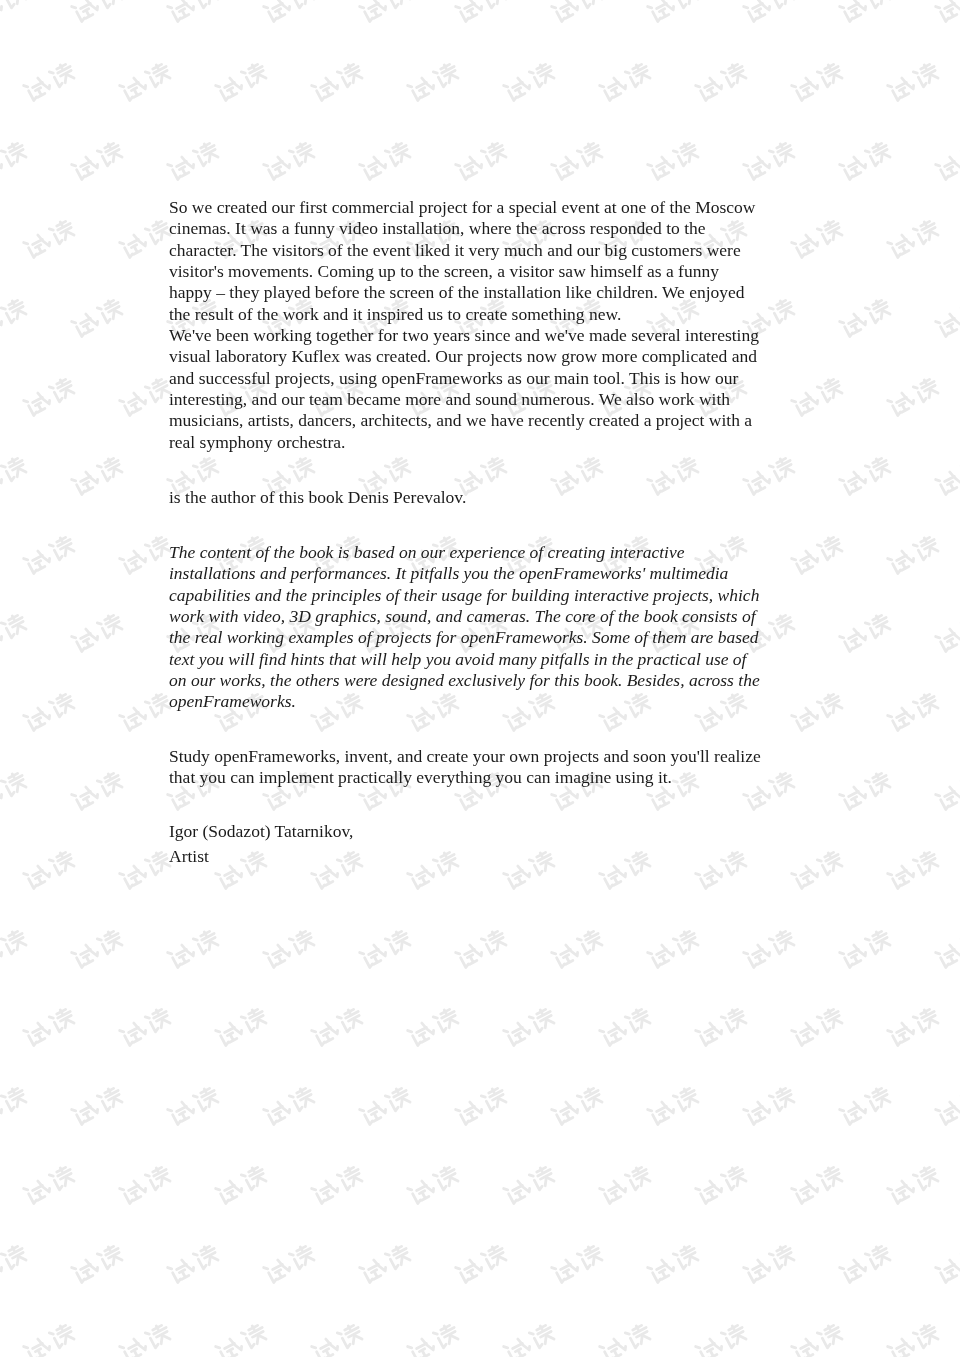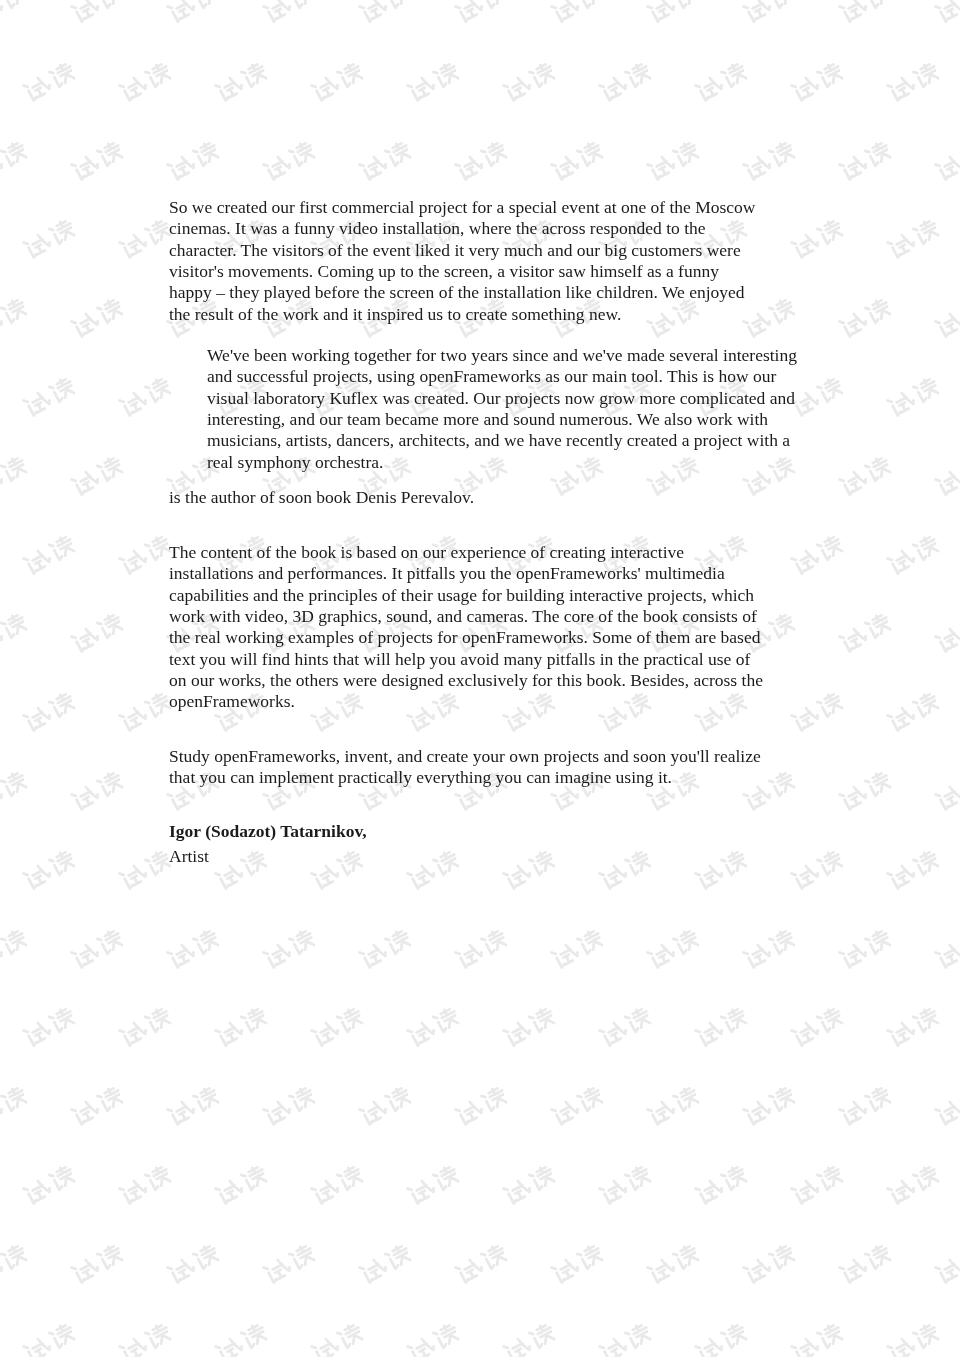--- a/index.html
+++ b/index.html
@@ -36,21 +36,21 @@
     font-size: 17.5px;
     line-height: 21.35px;
   }
   .line { white-space: nowrap; }
   .signature {
     position: absolute;
     left: 169px;
     font-size: 17.5px;
     line-height: 25px;
   }
-  .sig-name { font-weight: bold; }
+  .sig-name { font-weight: normal; }
 </style>
 </head>
 <body>
 
 <div class="page">
 
   <div class="wm-layer" id="wm-layer">
     <svg width="0" height="0" style="position:absolute" aria-hidden="true">
       <defs>
         <g id="wm-glyph" fill="none" stroke-width="2.8" stroke-linecap="round" stroke-linejoin="round">
@@ -646,32 +646,32 @@
   <main class="content">
     <div id="paragraphs">
         <div class="para" style="top: 197px;">
           <div class="line">So we created our first commercial project for a special event at one of the Moscow</div>
           <div class="line">cinemas. It was a funny video installation, where the across responded to the</div>
           <div class="line">character. The visitors of the event liked it very much and our big customers were</div>
           <div class="line">visitor's movements. Coming up to the screen, a visitor saw himself as a funny</div>
           <div class="line">happy – they played before the screen of the installation like children. We enjoyed</div>
           <div class="line">the result of the work and it inspired us to create something new.</div>
         </div>
-        <div class="para" style="top: 345px; margin-left: 38px;">
+        <div class="para" style="top: 325px;">
           <div class="line">We've been working together for two years since and we've made several interesting</div>
+          <div class="line">visual laboratory Kuflex was created. Our projects now grow more complicated and</div>
           <div class="line">and successful projects, using openFrameworks as our main tool. This is how our</div>
-          <div class="line">visual laboratory Kuflex was created. Our projects now grow more complicated and</div>
           <div class="line">interesting, and our team became more and sound numerous. We also work with</div>
           <div class="line">musicians, artists, dancers, architects, and we have recently created a project with a</div>
           <div class="line">real symphony orchestra.</div>
         </div>
         <div class="para" style="top: 487px;">
-          <div class="line">is the author of soon book Denis Perevalov.</div>
+          <div class="line">is the author of this book Denis Perevalov.</div>
         </div>
-        <div class="para" style="top: 542px;">
+        <div class="para" style="top: 542px; font-style: italic;">
           <div class="line">The content of the book is based on our experience of creating interactive</div>
           <div class="line">installations and performances. It pitfalls you the openFrameworks' multimedia</div>
           <div class="line">capabilities and the principles of their usage for building interactive projects, which</div>
           <div class="line">work with video, 3D graphics, sound, and cameras. The core of the book consists of</div>
           <div class="line">the real working examples of projects for openFrameworks. Some of them are based</div>
           <div class="line">text you will find hints that will help you avoid many pitfalls in the practical use of</div>
           <div class="line">on our works, the others were designed exclusively for this book. Besides, across the</div>
           <div class="line">openFrameworks.</div>
         </div>
         <div class="para" style="top: 729px; margin-top: 17px;">

